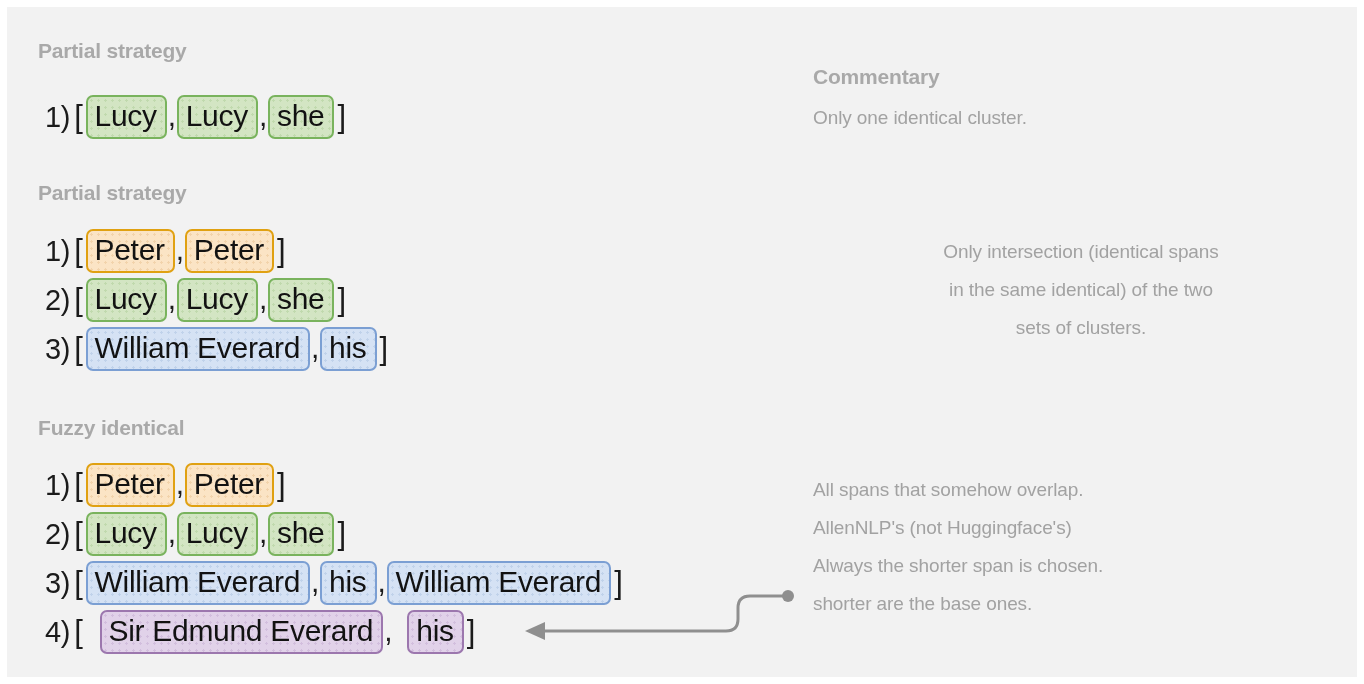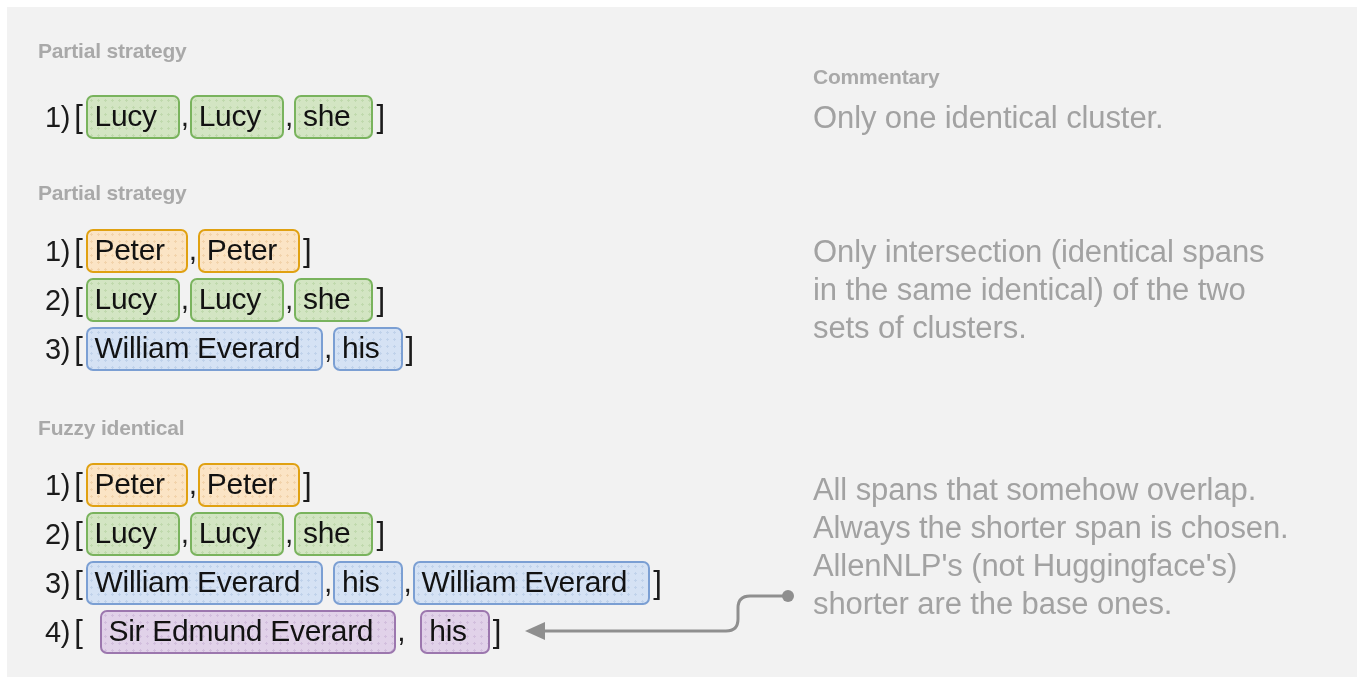--- a/index.html
+++ b/index.html
@@ -78,21 +78,21 @@
     margin: 0 1px;
     padding-bottom: 2px;
   }
 
   
   .chip {
     display: inline-block;
     border-radius: 7px;
     border-width: 2px;
     border-style: solid;
-    padding: 1px 21px 3px 7px;
+    padding: 1px 8px 3px 7px;
     font-size: 30px;
     line-height: 36px;
     color: #121212;
     background-repeat: repeat;
     background-size: 7px 7px;
   }
   .chip.green {
     background-color: #d3e5c3;
     border-color: #79b35d;
     background-image: radial-gradient(#c0d9ad 1px, transparent 1.1px);
@@ -110,21 +110,21 @@
   .chip.purple {
     background-color: #e1d2e9;
     border-color: #9c77ae;
     background-image: radial-gradient(#d2bedd 1px, transparent 1.1px);
     margin-left: 14px;
   }
 
   
   .commentary-block {
     position: absolute;
-    font-size: 31px;
+    font-size: 19px;
     line-height: 38px;
     color: #a2a2a2;
     letter-spacing: -0.1px;
     width: 520px;
   }
 
   
   .connector {
     position: absolute;
     left: 0;
@@ -230,30 +230,30 @@
   </div>
 
   <div class="col-right">
 
     <div class="section-title" style="left:8px; top:32px;margin-top:26px;">Commentary</div>
 
     <div class="commentary-block" style="left:8px; top:92px;">
       <div>Only one identical cluster.</div>
     </div>
 
-    <div class="commentary-block" style="left:8px; top:226px;">
+    <div class="commentary-block" style="left:16px; top:226px;text-align:center;">
       <div>Only intersection (identical spans</div>
       <div>in the same identical) of the two</div>
       <div>sets of clusters.</div>
     </div>
 
     <div class="commentary-block" style="left:8px; top:464px;">
       <div>All spans that somehow overlap.</div>
+      <div>AllenNLP's (not Huggingface's)</div>
       <div>Always the shorter span is chosen.</div>
-      <div>AllenNLP's (not Huggingface's)</div>
       <div>shorter are the base ones.</div>
     </div>
 
   </div>
 
   <svg class="connector" viewBox="0 0 1350 670">
     <path d="M 779 589
              L 743 589
              Q 731 589 731 601
              L 731 612

